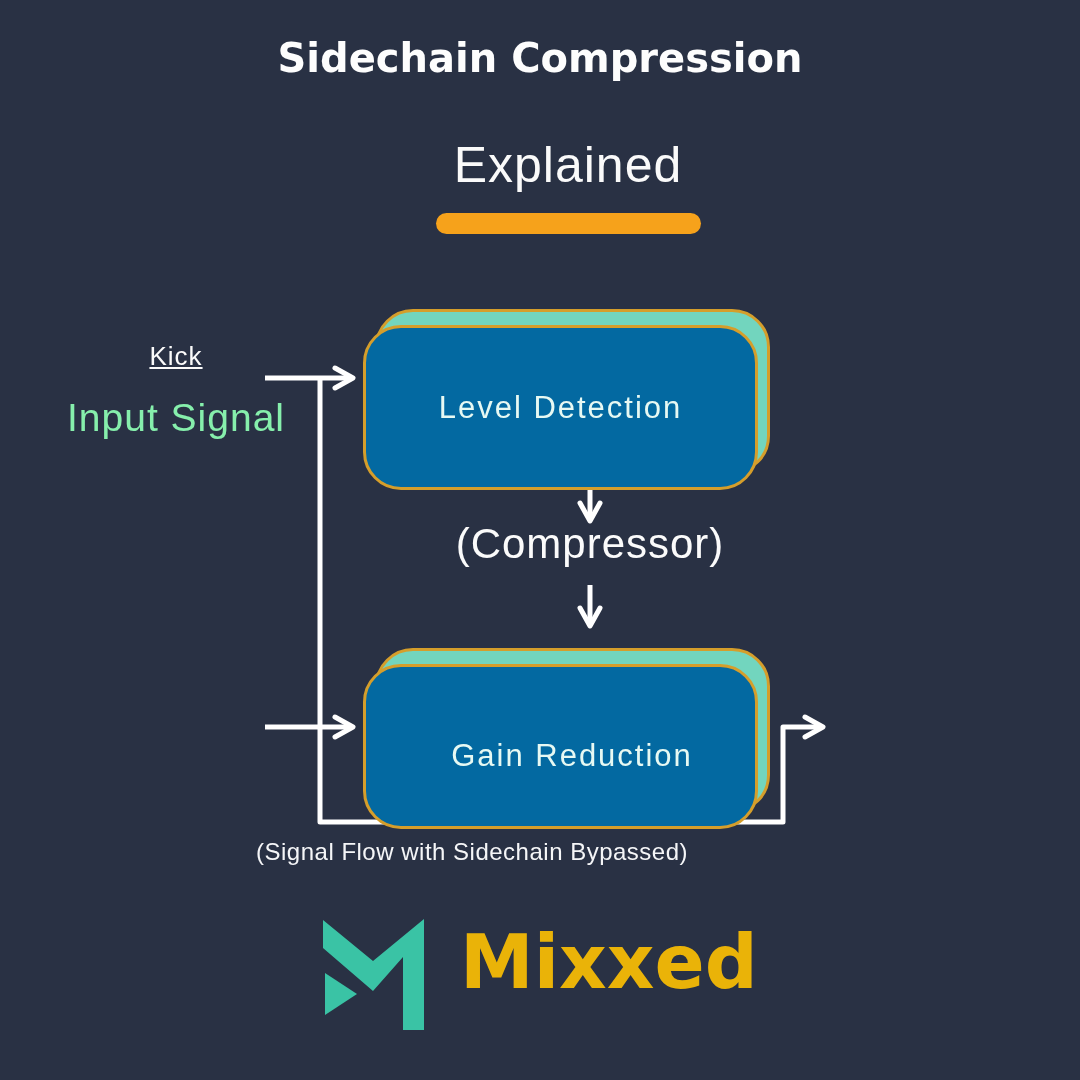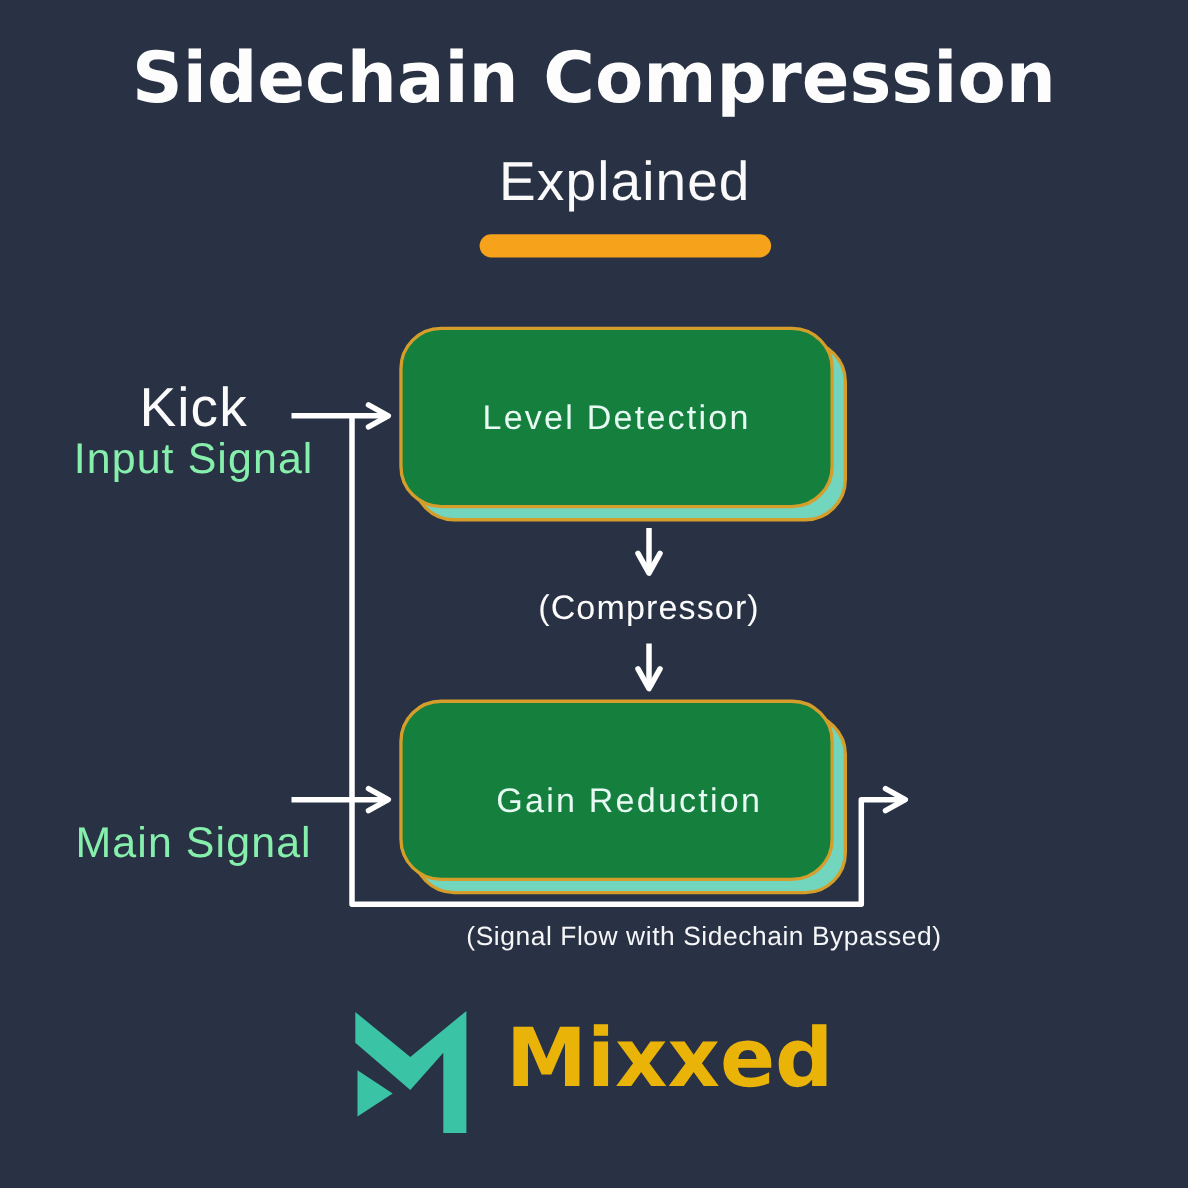--- a/index.html
+++ b/index.html
@@ -7,53 +7,53 @@
     position:relative;width:1080px;height:1080px;overflow:hidden;
     background:#293144;
     font-family:"Liberation Sans", sans-serif;
     color:#ffffff;
   }
   .abs{position:absolute;}
   
   .title{
     top:34px;left:0;width:1080px;text-align:center;
     font-family:"DejaVu Sans", sans-serif;
-    font-weight:800;font-size:64px;line-height:1.2;color:#fdfdfd;
+    font-weight:800;font-size:40px;line-height:1.2;color:#fdfdfd;
     letter-spacing:0px;
   }
   .subtitle{
     top:136px;left:28px;width:1080px;text-align:center;
     font-size:50px;font-weight:400;letter-spacing:1px;color:#fafafa;
   }
   .underline{
     top:213px;left:436px;width:265px;height:21px;border-radius:11px;
     background:#F6A21B;
   }
   
   .card{
     width:395px;height:165px;border-radius:38px;box-sizing:border-box;
     border:3.5px solid #D59E2B;
   }
   .card.back{background:#72D5BE;}
   .card.front{
-    background:#15803d;display:flex;align-items:center;justify-content:center;
+    background:#0369a1;display:flex;align-items:center;justify-content:center;margin-top:28px;
   }
   .node-label{
     font-size:31px;letter-spacing:2px;color:#E7F9F3;font-weight:400;
     text-align:center;
   }
   .gain .node-label{padding-top:18px;}
   
   .lbl{text-align:center;color:#fbfbfb;}
-  .lbl-big{font-size:50px;letter-spacing:1px;}
+  .lbl-big{font-size:26px;letter-spacing:1px;text-decoration:underline;}
   .lbl-small{font-size:39px;letter-spacing:1px;color:#86efac;}
-  .compressor{top:535px;left:440px;width:300px;font-size:31px;letter-spacing:1px;}
+  .compressor{top:520px;left:440px;width:300px;font-size:42px;letter-spacing:1px;}
   .output{top:706px;left:832px;width:200px;text-align:left;}
   .caption{
-    top:838px;left:256px;width:600px;text-align:right;
+    top:838px;left:256px;width:600px;text-align:left;
     font-size:24px;letter-spacing:0.5px;color:#f5f6f8;
   }
   
   .flow-svg{top:0;left:0;width:1080px;height:1080px;pointer-events:none;}
   
   .brand-word{
     top:922px;left:460px;
     font-family:"DejaVu Sans", sans-serif;
     font-weight:800;font-size:74px;line-height:1.1;color:#eab308;
   }
@@ -93,21 +93,20 @@
   </div>
 
   <div class="abs card back" style="left:375px;top:648px;"></div>
   <div class="abs card front gain" style="left:363px;top:636px;padding-left:23px;">
     <span class="node-label">Gain Reduction</span>
   </div>
 
   <div class="abs lbl lbl-big" style="top:341px;left:76px;width:200px;">Kick</div>
   <div class="abs lbl lbl-small" style="top:396px;left:26px;width:300px;">Input Signal</div>
 
-  <div class="abs lbl lbl-small" style="top:745px;left:26px;width:300px;">Main Signal</div>
 
   <div class="abs lbl compressor">(Compressor)</div>
   <div class="abs caption">(Signal Flow with Sidechain Bypassed)</div>
 
   <svg class="abs" style="left:322px;top:917px;" width="103" height="113" viewBox="0 0 103 113">
     <polygon points="1,3 51,44 102,2 102,113 81,113 81,40 51,74 1,31" fill="#3AC3A5"></polygon>
     <polygon points="3,56 35,77 3,98" fill="#3AC3A5"></polygon>
   </svg>
   <div class="abs brand-word">Mixxed</div>
 

